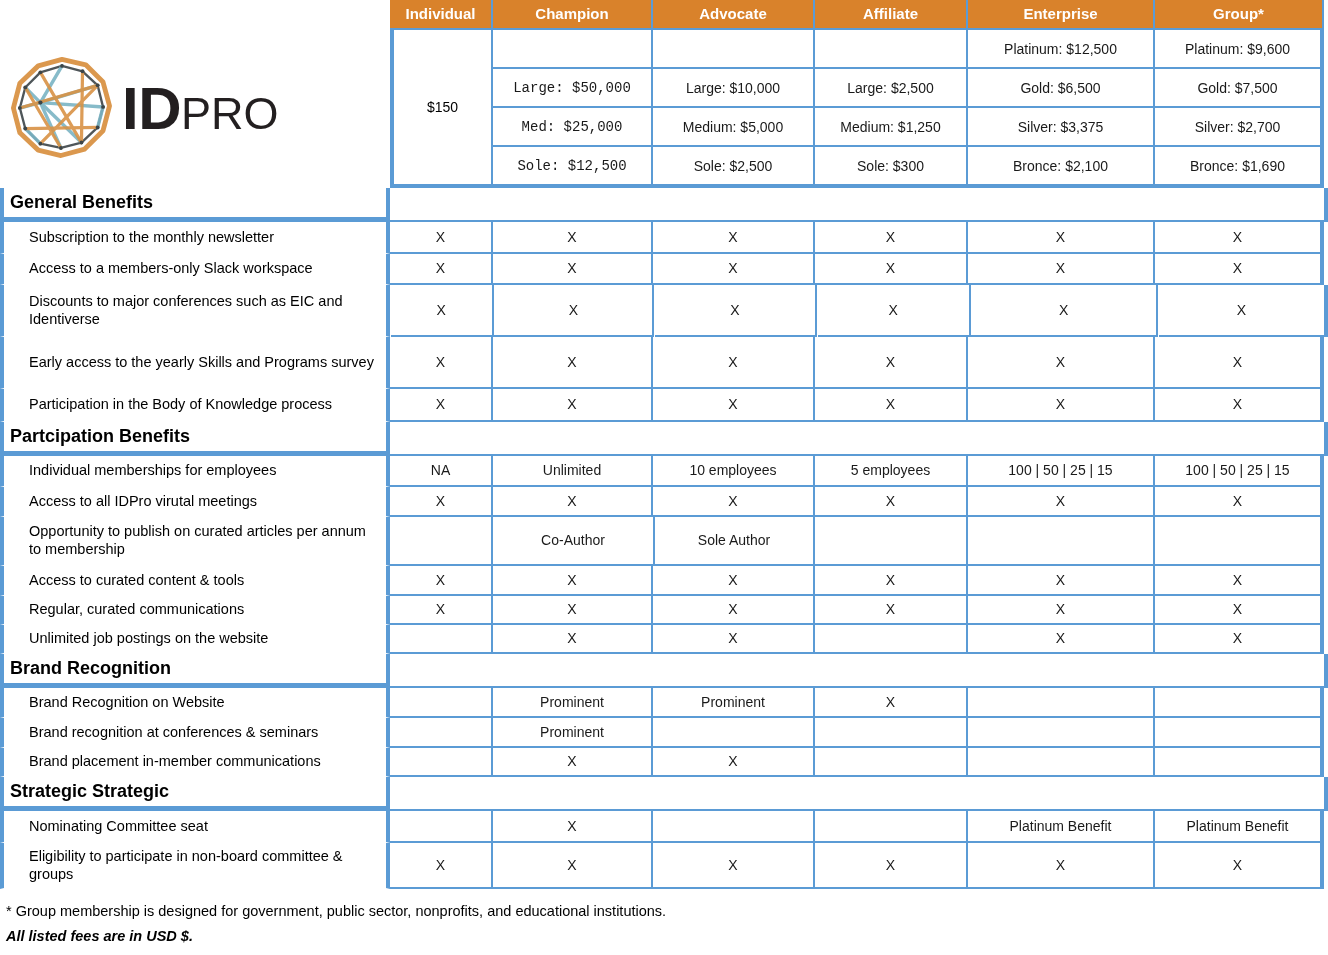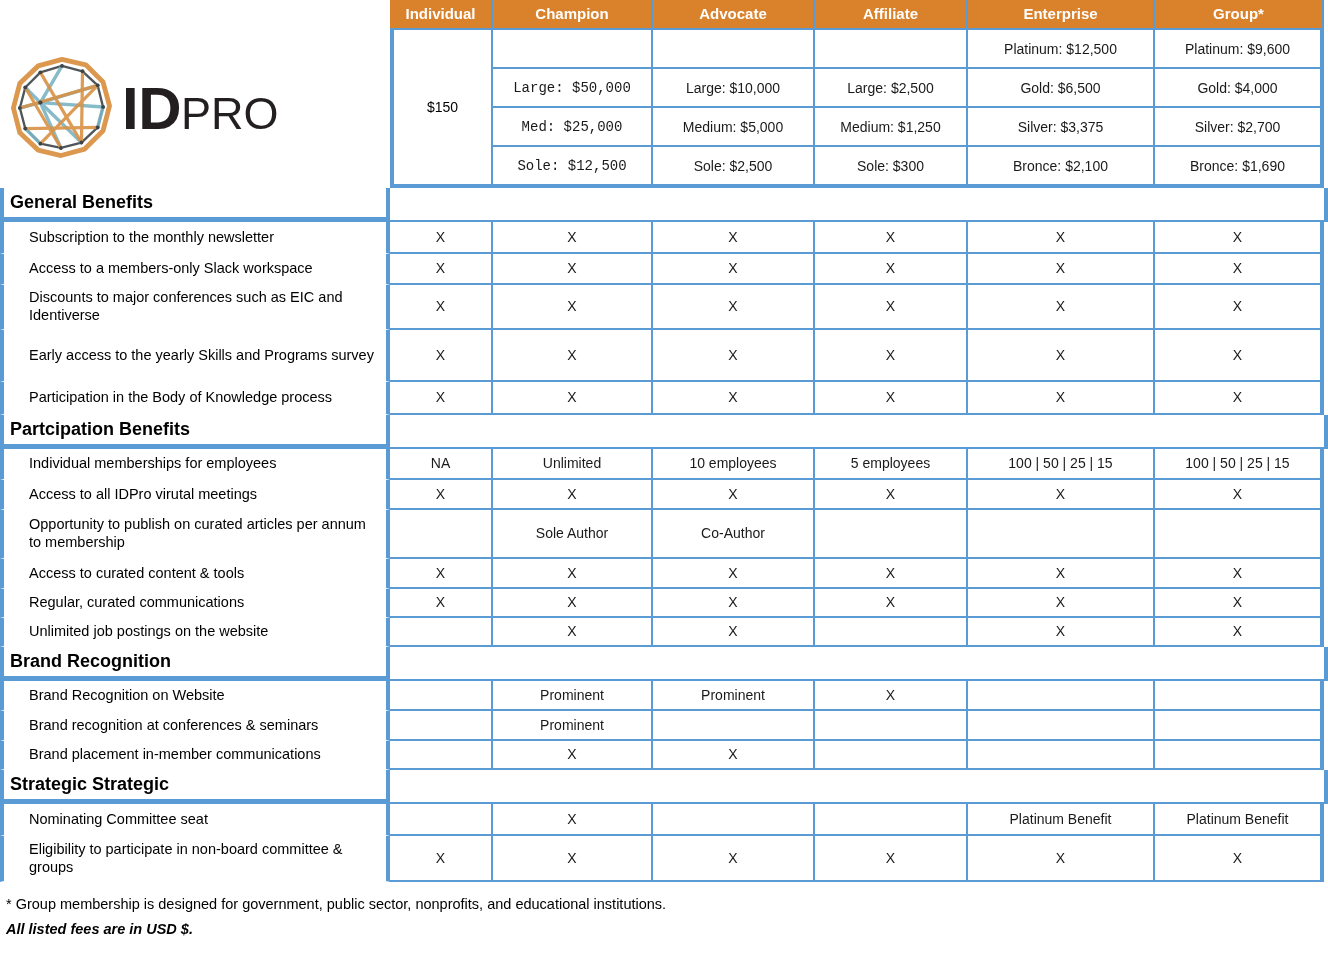--- a/index.html
+++ b/index.html
@@ -262,21 +262,21 @@
         <div class="tier-cell last">Sole: $300</div>
       </div>
       <div class="tier-col w-ent">
         <div class="tier-cell">Platinum: $12,500</div>
         <div class="tier-cell">Gold: $6,500</div>
         <div class="tier-cell">Silver: $3,375</div>
         <div class="tier-cell last">Bronce: $2,100</div>
       </div>
       <div class="tier-col w-grp last">
         <div class="tier-cell">Platinum: $9,600</div>
-        <div class="tier-cell">Gold: $4,000</div>
+        <div class="tier-cell">Gold: $7,500</div>
         <div class="tier-cell">Silver: $2,700</div>
         <div class="tier-cell last">Bronce: $1,690</div>
       </div>
     </div>
   </div>
 
   <div id="sections">
       <div class="row sec-row">
         <div class="lab">
           <span class="txt">General Benefits</span>
@@ -298,21 +298,21 @@
         <div class="lab">
           <span class="txt">Access to a members-only Slack workspace</span>
         </div>
         <div class="c indiv">X</div>
         <div class="c champ">X</div>
         <div class="c adv">X</div>
         <div class="c aff">X</div>
         <div class="c ent">X</div>
         <div class="c grp">X</div>
       </div>
-      <div class="row body-row" style="height: 45px;">
+      <div class="row body-row" style="height: 52px; justify-content: space-between;">
         <div class="lab">
           <span class="txt">Discounts to major conferences such as EIC and Identiverse</span>
         </div>
         <div class="c indiv">X</div>
         <div class="c champ">X</div>
         <div class="c adv">X</div>
         <div class="c aff">X</div>
         <div class="c ent">X</div>
         <div class="c grp">X</div>
       </div>
@@ -364,22 +364,22 @@
         <div class="c adv">X</div>
         <div class="c aff">X</div>
         <div class="c ent">X</div>
         <div class="c grp">X</div>
       </div>
       <div class="row body-row" style="height: 49px;">
         <div class="lab">
           <span class="txt">Opportunity to publish on curated articles per annum to membership</span>
         </div>
         <div class="c indiv"></div>
+        <div class="c adv">Co-Author</div>
         <div class="c champ">Sole Author</div>
-        <div class="c adv">Co-Author</div>
         <div class="c aff"></div>
         <div class="c ent"></div>
         <div class="c grp"></div>
       </div>
       <div class="row body-row" style="height: 30px;">
         <div class="lab">
           <span class="txt">Access to curated content &amp; tools</span>
         </div>
         <div class="c indiv">X</div>
         <div class="c champ">X</div>

